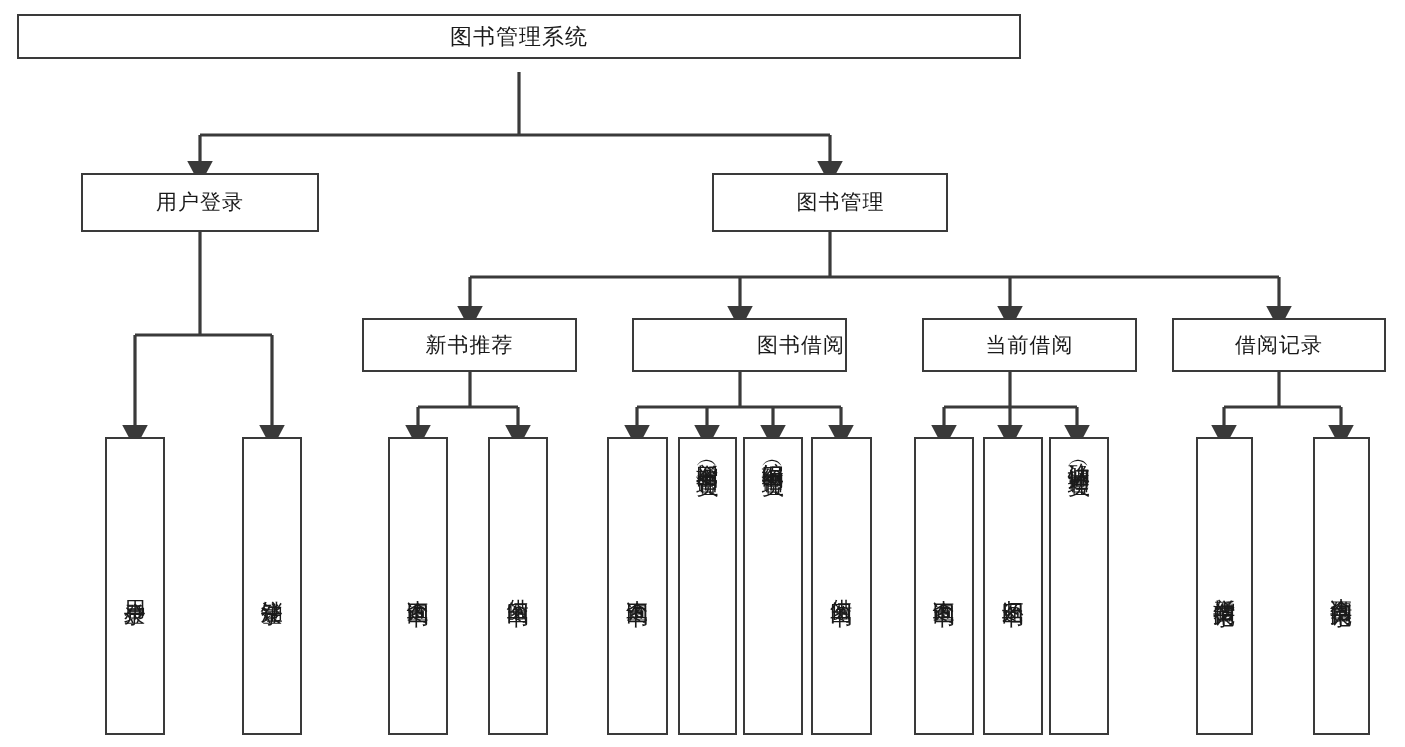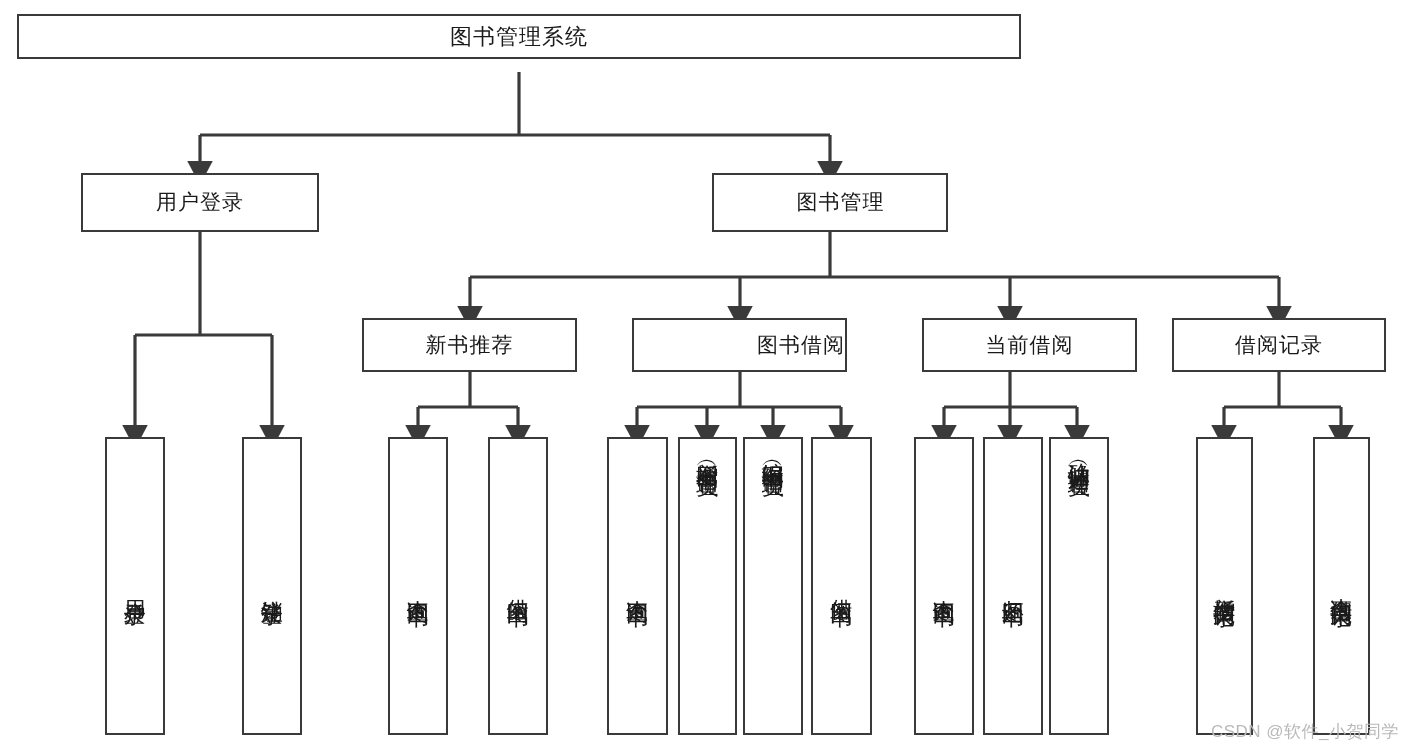--- a/index.html
+++ b/index.html
@@ -192,15 +192,14 @@
   </div>
 
   <div class="node vert mid" style="left:1196px;top:437px;width:57px;height:298px;">
     <span class="label">新增借阅记录</span>
   </div>
 
   <div class="node vert mid" style="left:1313px;top:437px;width:57px;height:298px;">
     <span class="label">查询借阅记录</span>
   </div>
 
-  <div id="watermark">CSDN @软件_小贺同学</div>
 
 </div>
 
 </body></html>

